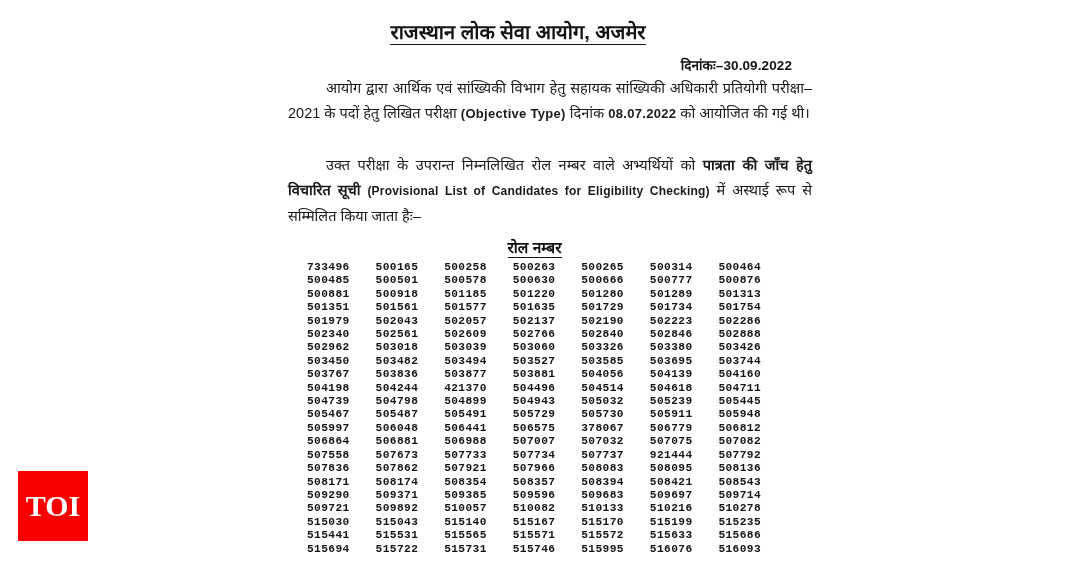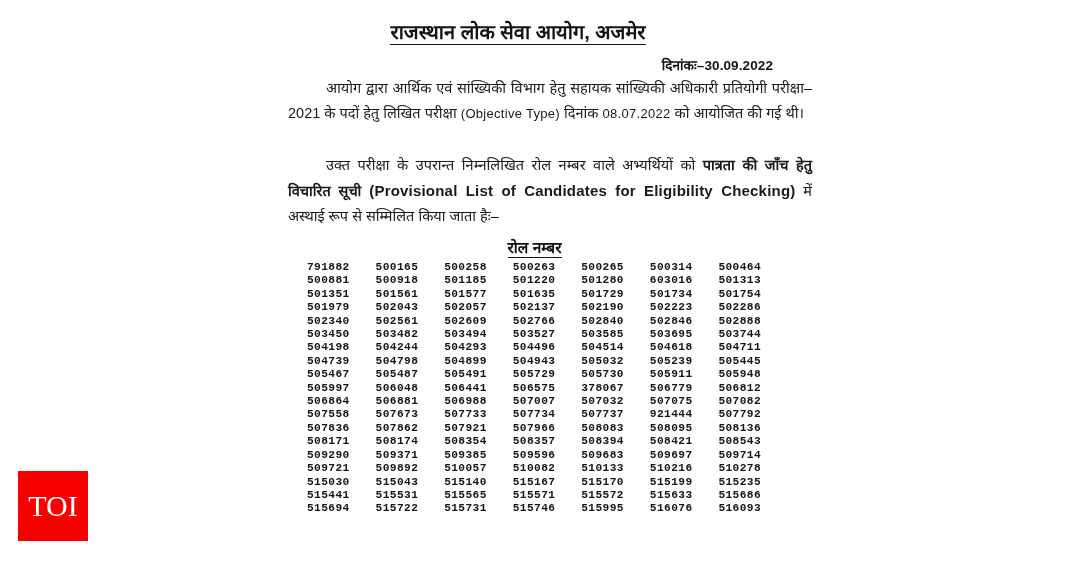--- a/index.html
+++ b/index.html
@@ -25,21 +25,21 @@
     height: 70px;
     background: #f70000;
     display: flex;
     align-items: center;
     justify-content: center;
   }
   #toi-logo .toi-text {
     font-family: "Liberation Serif", serif;
     color: #ffffff;
     font-size: 30px;
-    font-weight: 400;
+    font-weight: 700;
     letter-spacing: 0px;
     line-height: 1;
   }
 
   
   #doc {
     position: absolute;
     left: 0;
     top: 0;
     width: 1069px;
@@ -57,21 +57,21 @@
     font-weight: 700;
     color: #141414;
   }
   #doc-title .u {
     border-bottom: 1.6px solid #141414;
     padding-bottom: 1px;
   }
 
   #doc-date {
     position: absolute;
-    left: 421px;
+    left: 440px;
     top: 56px;
     width: 352px;
     text-align: right;
     font-size: 13.5px;
     font-weight: 700;
     color: #141414;
     letter-spacing: 0.1px;
   }
 
   .para {
@@ -85,24 +85,25 @@
     text-justify: inter-word;
   }
   #para-1 { top: 76px; }
   #para-2 { top: 153px; }
   .indent { display: inline-block; width: 38px; }
   .b { font-weight: 700; }
   .en {
     font-family: "Liberation Sans", sans-serif;
     font-size: 13px;
     letter-spacing: 0.3px;
+    font-weight: bold;
   }
   .en-b {
     font-family: "Liberation Sans", sans-serif;
-    font-size: 15px;
+    font-size: 12px;
     font-weight: 700;
     letter-spacing: 0.2px;
   }
 
   #roll-heading {
     position: absolute;
     left: 0;
     top: 236px;
     width: 1069px;
     text-align: center;
@@ -158,35 +159,44 @@
     <span class="indent"></span><span>उक्त परीक्षा के उपरान्त निम्नलिखित रोल नम्बर वाले अभ्यर्थियों को </span><span class="b">पात्रता की जाँच हेतु विचारित सूची</span> <span class="en-b">(Provisional List of Candidates for Eligibility Checking)</span><span> में अस्थाई रूप से सम्मिलित किया जाता हैः–</span>
   </div>
 
   <div id="roll-heading">
     <span class="u">रोल नम्बर</span>
   </div>
 
   <table id="roll-table">
     <tbody>
         <tr>
-          <td>791882</td>
+          <td>733496</td>
           <td>500165</td>
           <td>500258</td>
           <td>500263</td>
           <td>500265</td>
           <td>500314</td>
           <td>500464</td>
         </tr>
         <tr>
+          <td>500485</td>
+          <td>500501</td>
+          <td>500578</td>
+          <td>500630</td>
+          <td>500666</td>
+          <td>500777</td>
+          <td>500876</td>
+        </tr>
+        <tr>
           <td>500881</td>
           <td>500918</td>
           <td>501185</td>
           <td>501220</td>
           <td>501280</td>
-          <td>603016</td>
+          <td>501289</td>
           <td>501313</td>
         </tr>
         <tr>
           <td>501351</td>
           <td>501561</td>
           <td>501577</td>
           <td>501635</td>
           <td>501729</td>
           <td>501734</td>
           <td>501754</td>
@@ -203,32 +213,50 @@
         <tr>
           <td>502340</td>
           <td>502561</td>
           <td>502609</td>
           <td>502766</td>
           <td>502840</td>
           <td>502846</td>
           <td>502888</td>
         </tr>
         <tr>
+          <td>502962</td>
+          <td>503018</td>
+          <td>503039</td>
+          <td>503060</td>
+          <td>503326</td>
+          <td>503380</td>
+          <td>503426</td>
+        </tr>
+        <tr>
           <td>503450</td>
           <td>503482</td>
           <td>503494</td>
           <td>503527</td>
           <td>503585</td>
           <td>503695</td>
           <td>503744</td>
         </tr>
         <tr>
+          <td>503767</td>
+          <td>503836</td>
+          <td>503877</td>
+          <td>503881</td>
+          <td>504056</td>
+          <td>504139</td>
+          <td>504160</td>
+        </tr>
+        <tr>
           <td>504198</td>
           <td>504244</td>
-          <td>504293</td>
+          <td>421370</td>
           <td>504496</td>
           <td>504514</td>
           <td>504618</td>
           <td>504711</td>
         </tr>
         <tr>
           <td>504739</td>
           <td>504798</td>
           <td>504899</td>
           <td>504943</td>

